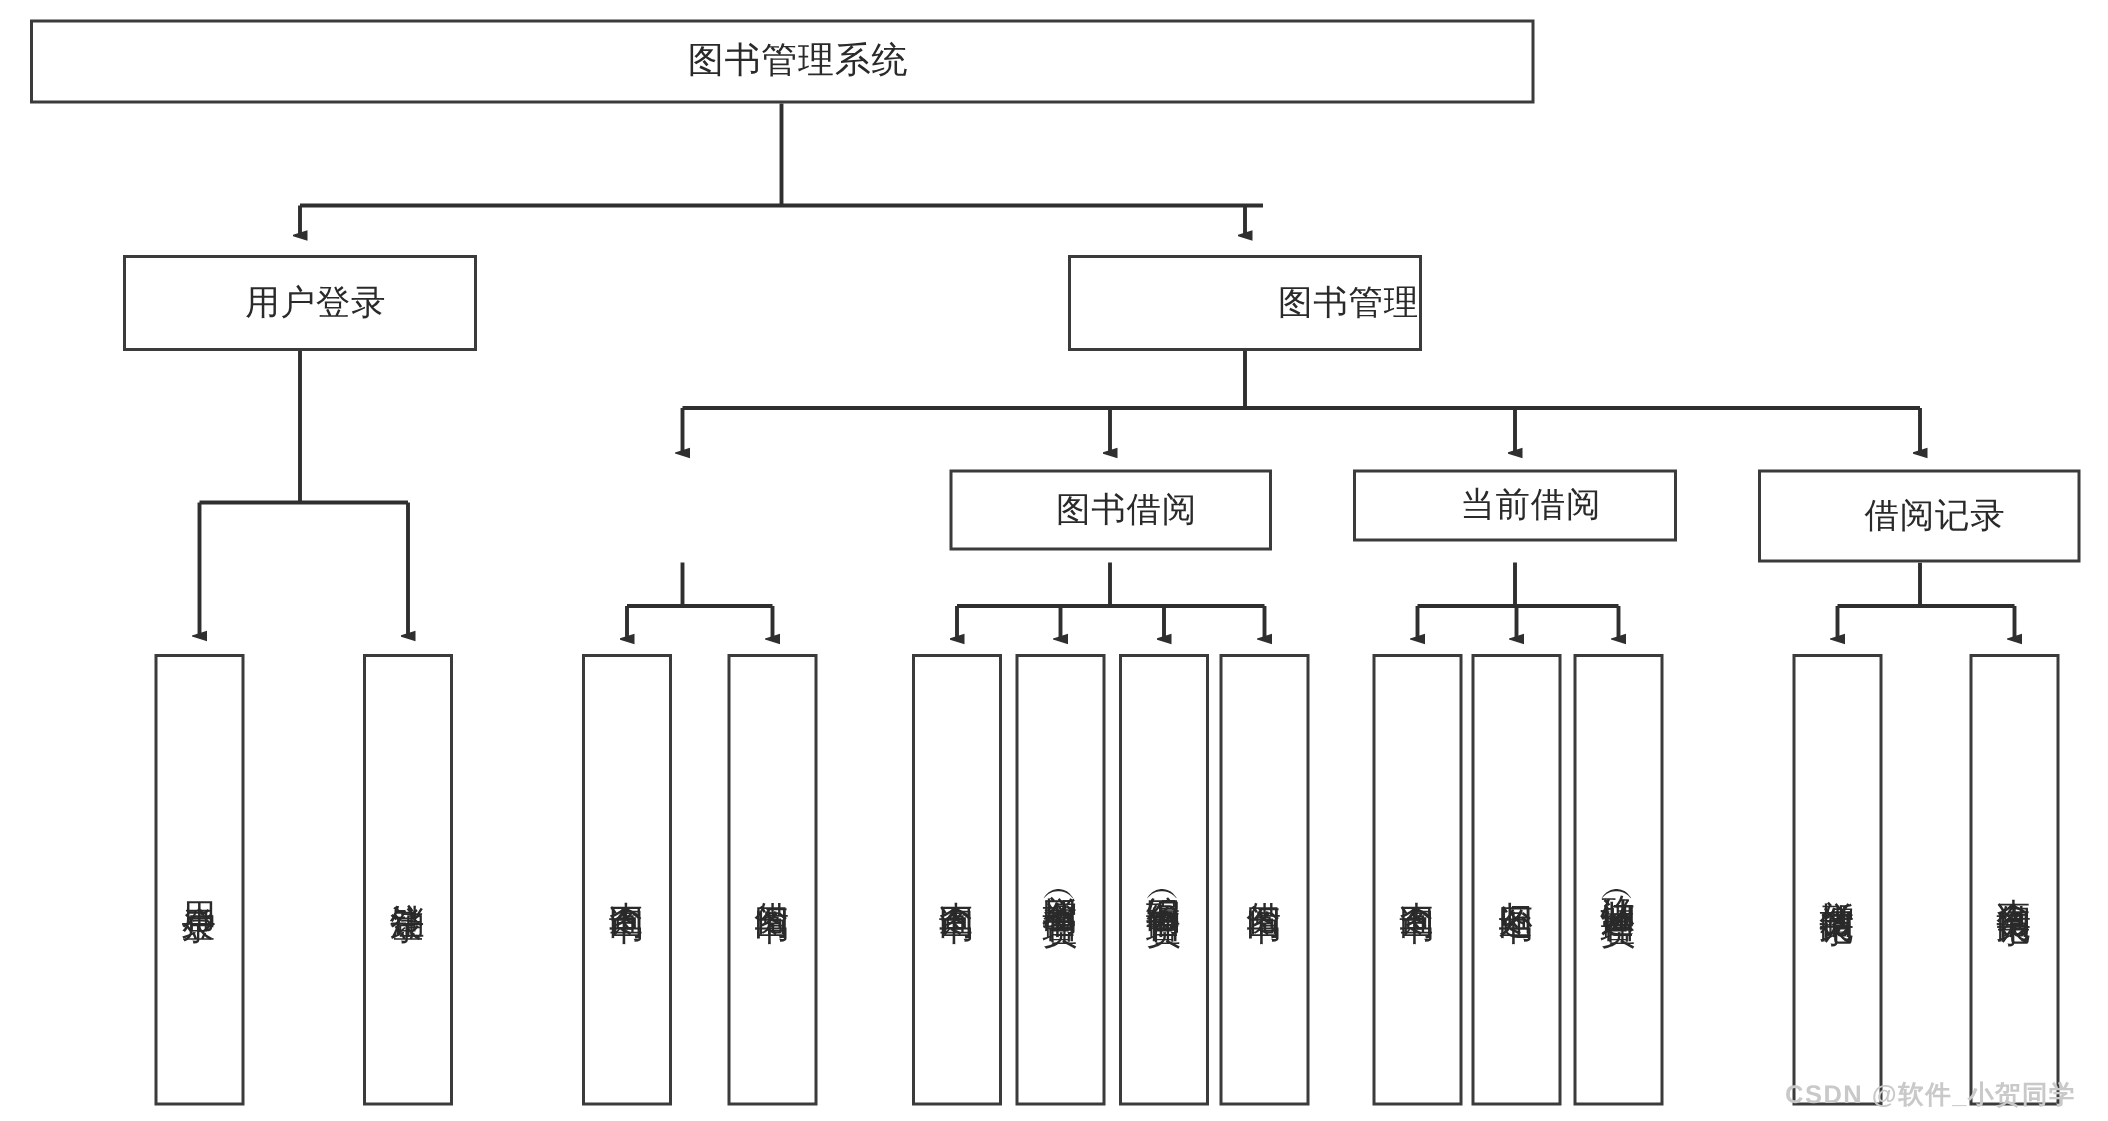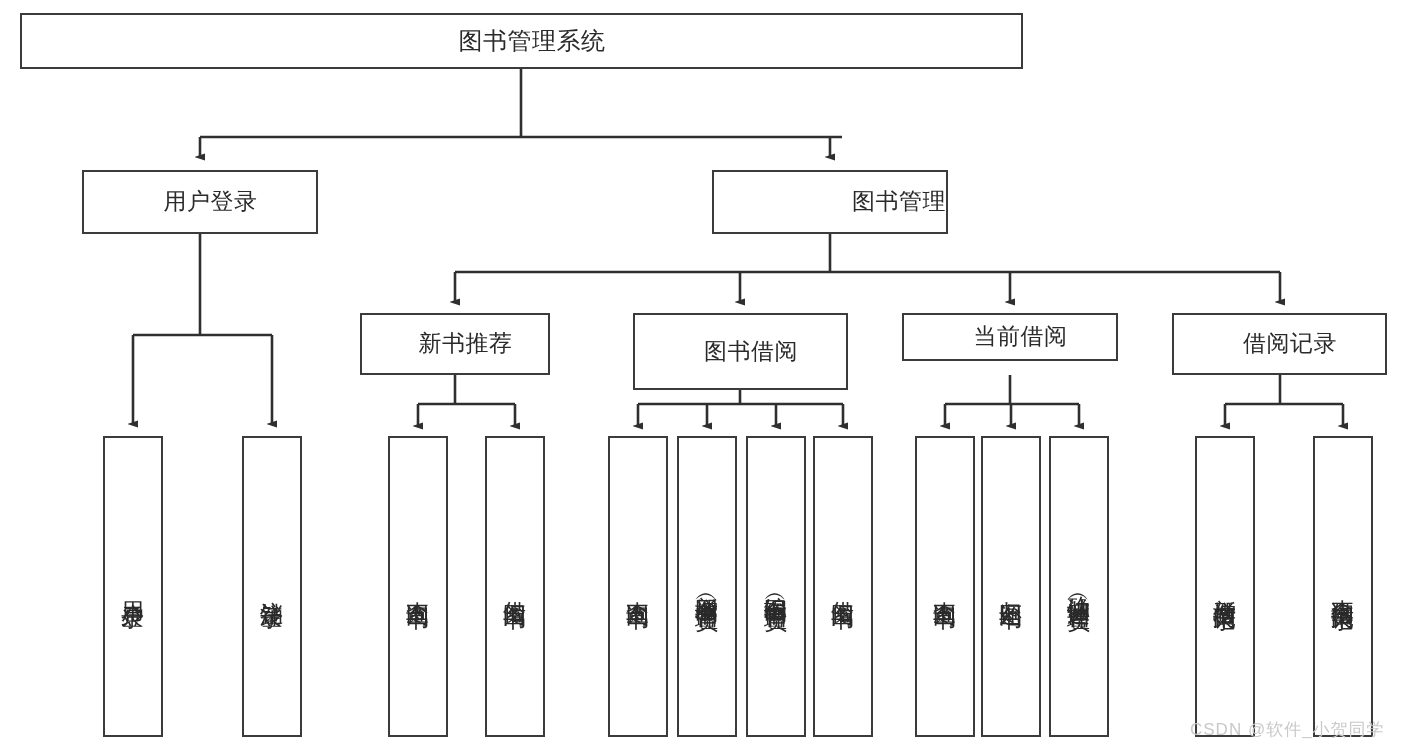--- a/index.html
+++ b/index.html
@@ -64,20 +64,21 @@
     letter-spacing: 2px;
     max-height: 290px;
   }
   .watermark {
     position: absolute;
     color: #c9c9c9;
     font-size: 17px;
     letter-spacing: 1px;
     white-space: nowrap;
     z-index: 3;
+    font-weight: bold;
   }
 </style>
 </head>
 <body>
 
 <div id="canvas">
 
   <svg class="edges" viewBox="0 0 1405 747">
     <defs>
       <marker id="arrow" markerWidth="10" markerHeight="10" refX="4" refY="5" orient="auto" markerUnits="userSpaceOnUse">
@@ -132,24 +133,21 @@
     <span class="label">图书管理系统</span>
   </div>
 
   <div class="node horiz" style="left:82px; top:170px; width:236px; height:64px;">
     <span class="label">用户登录</span>
   </div>
   <div class="node horiz" style="left:712px; top:170px; width:236px; height:64px;justify-content:flex-end;">
     <span class="label">图书管理</span>
   </div>
 
-  <div class="node horiz" style="left:360px; top:313px; width:190px; height:62px;">
-    <span class="label">新书推荐</span>
-  </div>
-  <div class="node horiz" style="left:633px; top:313px; width:215px; height:77px;">
+  <div class="node horiz" style="left:633px; top:313px; width:215px; height:54px;">
     <span class="label">图书借阅</span>
   </div>
   <div class="node horiz" style="left:902px; top:313px; width:216px; height:48px;">
     <span class="label">当前借阅</span>
   </div>
   <div class="node horiz" style="left:1172px; top:313px; width:215px; height:62px;justify-content:center;">
     <span class="label">借阅记录</span>
   </div>
 
   <div class="node vert" style="left:103px; top:436px; width:60px; height:301px;">

